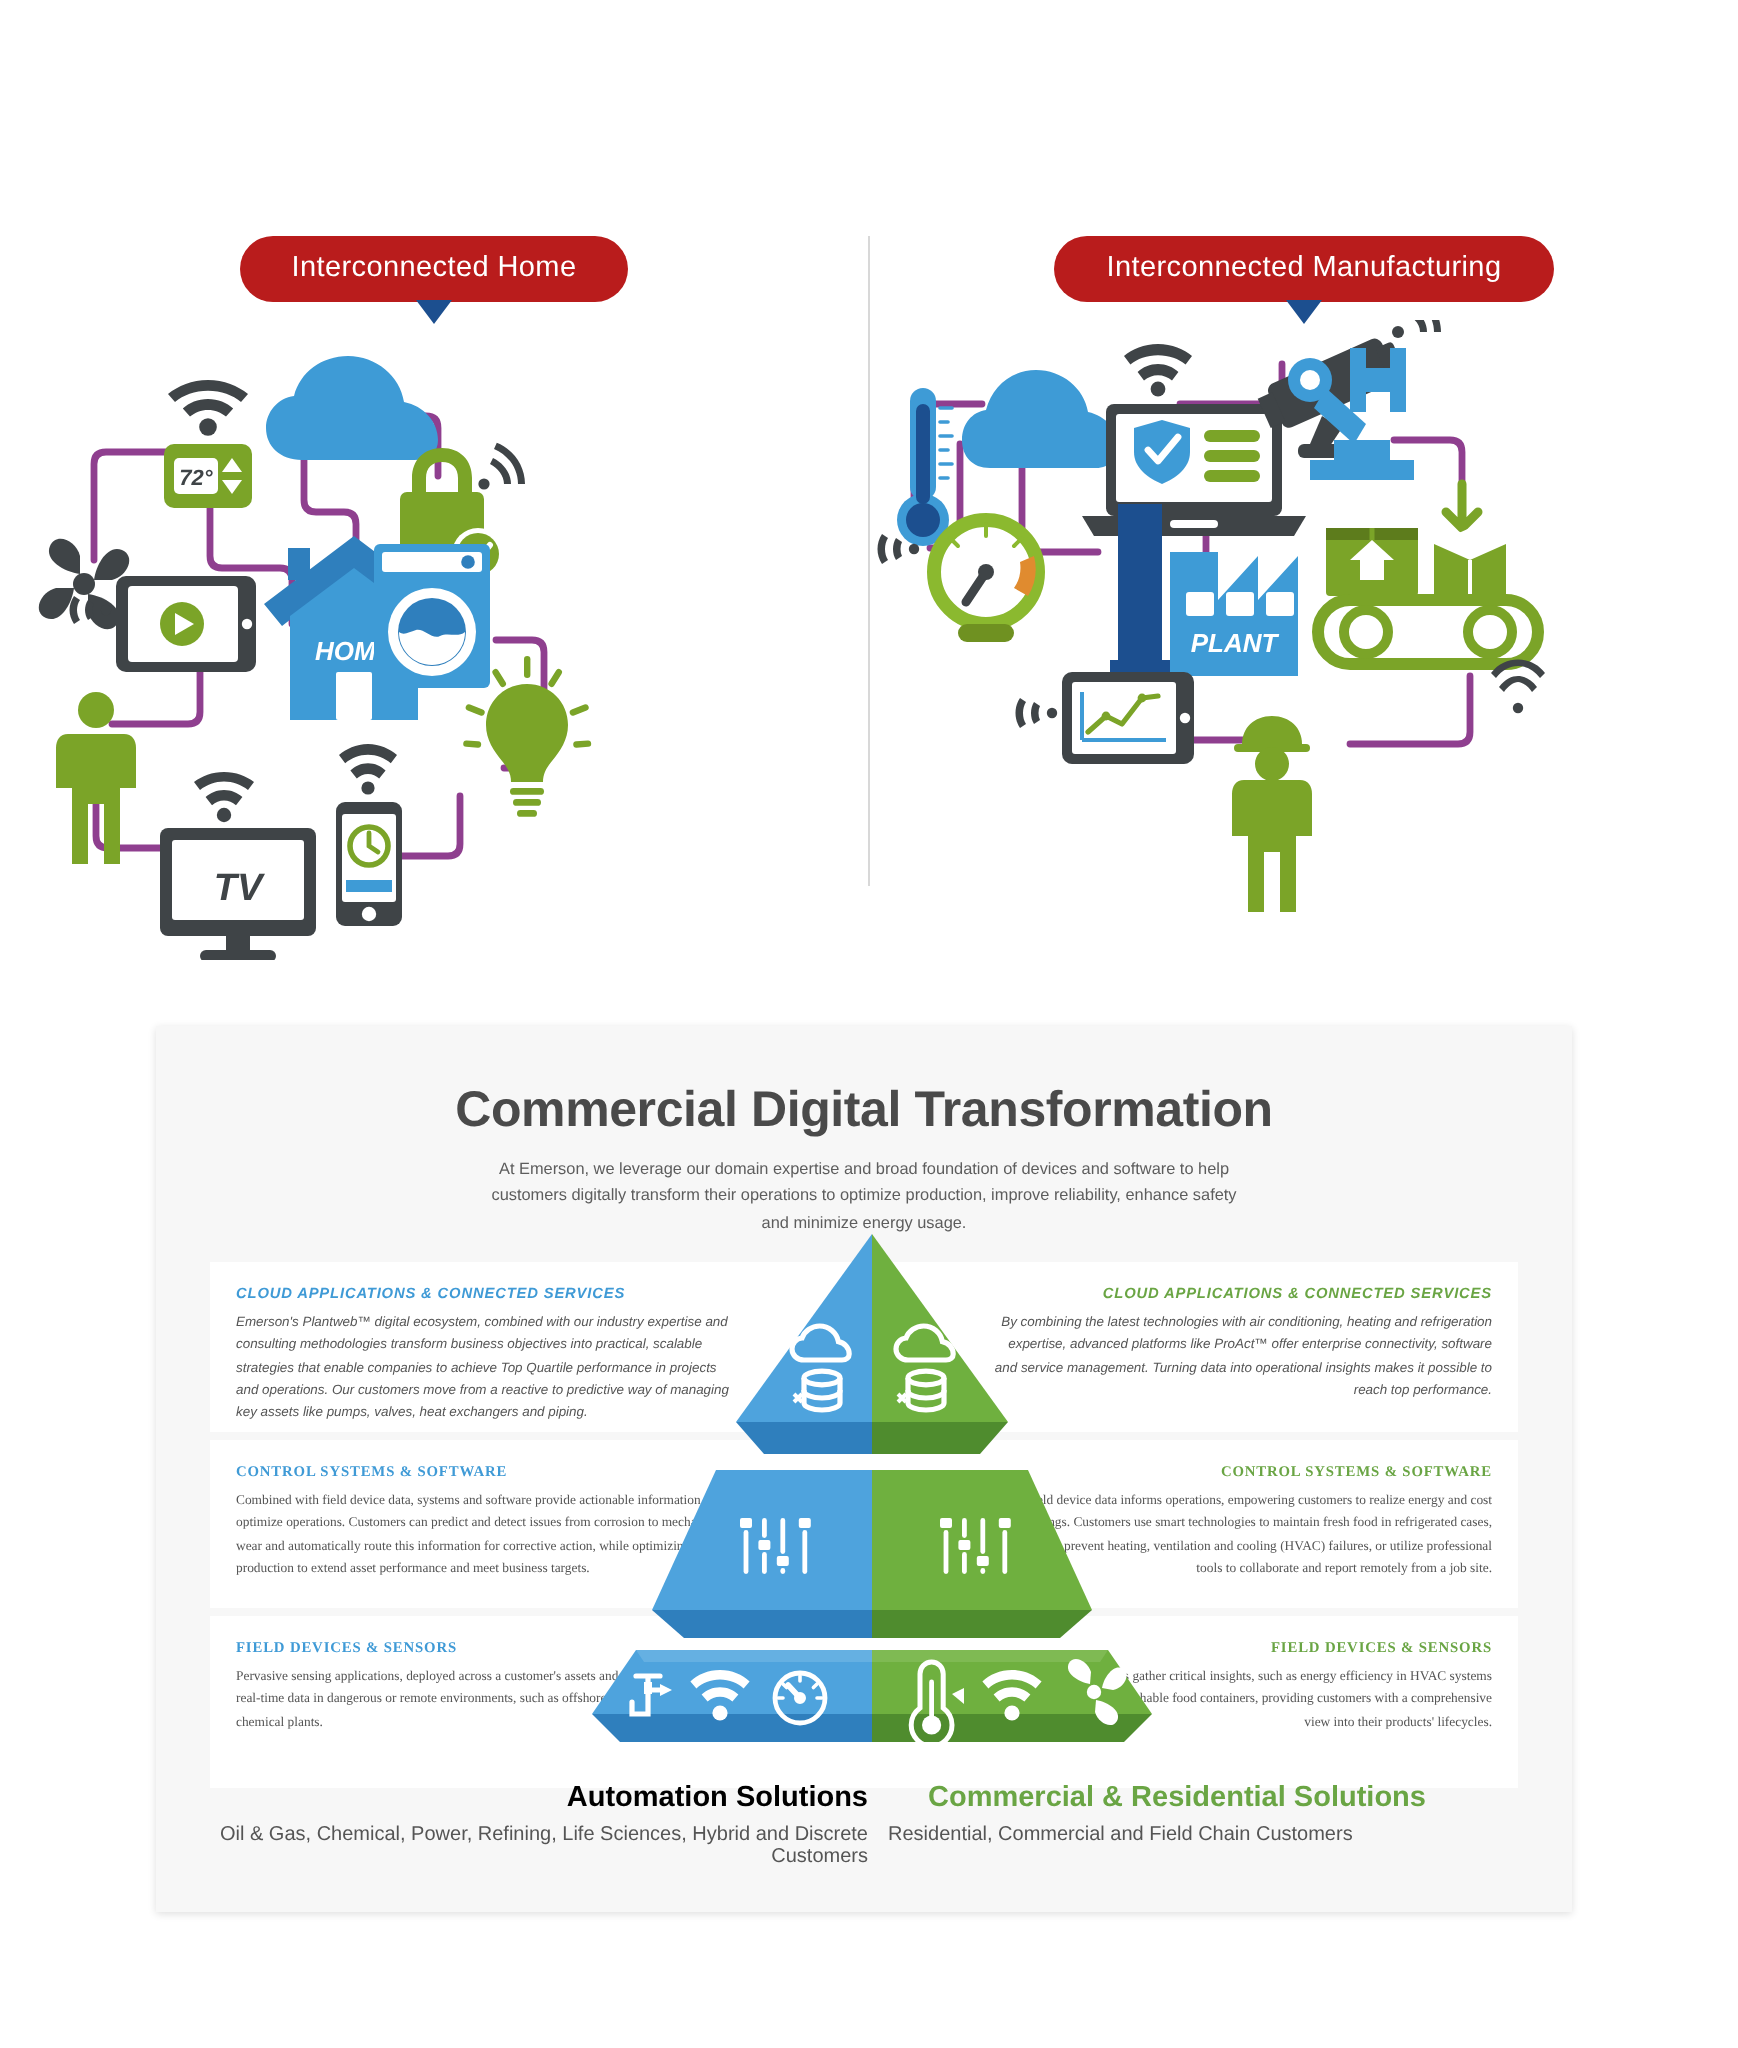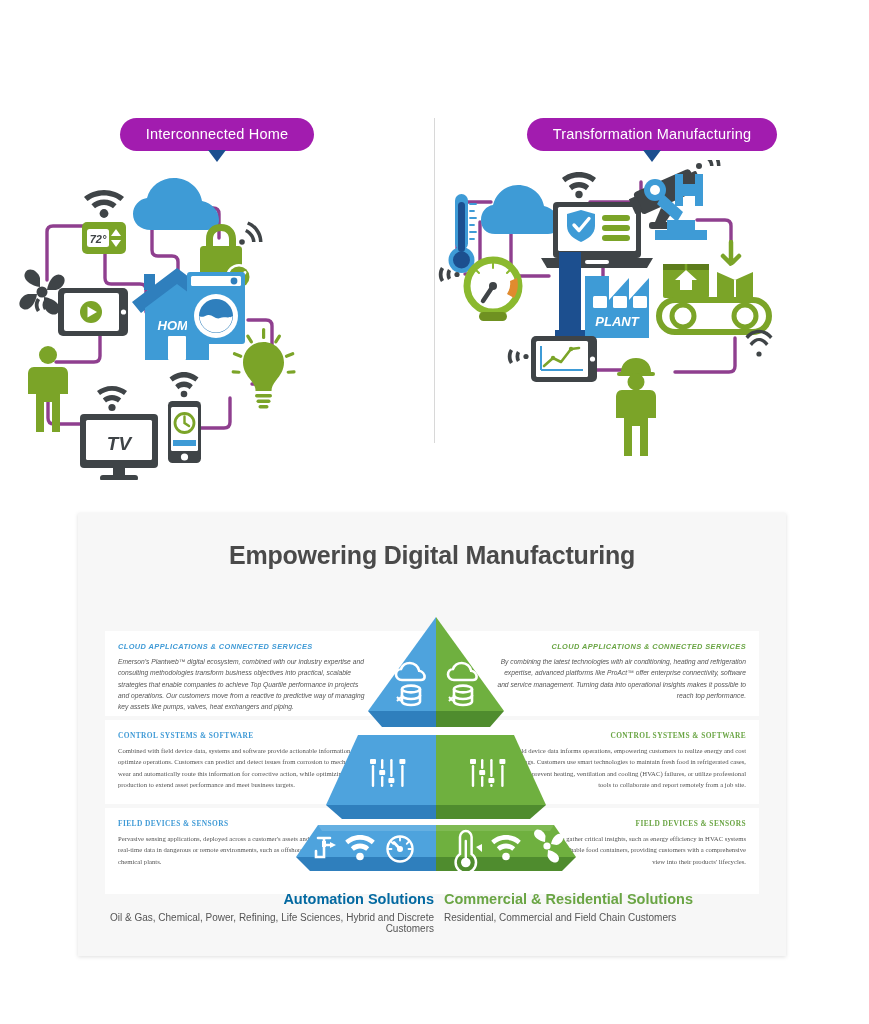--- a/index.html
+++ b/index.html
@@ -20,21 +20,21 @@
   #panel-mfg{left:435px;width:434px;}
 
   .vdivider{
     position:absolute;left:434px;top:118px;width:1px;height:325px;
     background:#d8d8d8;
   }
 
   .pill-wrap{position:absolute;top:118px;width:100%;display:flex;justify-content:center;}
   .pill{
     position:relative;
-    background:#a21caf;
+    background:#b91c1c;
     color:#ffffff;
     border-radius:18px;
     padding:8px 26px 9px 26px;
     font-size:14.5px;
     letter-spacing:.2px;
     white-space:nowrap;
     font-family:"Liberation Sans", sans-serif;
   }
   .pill::after{
     content:"";
@@ -87,22 +87,22 @@
 
   
   #pyramid{position:absolute;left:296px;top:609px;width:280px;height:268px;pointer-events:none;}
 
   
   #captions{position:absolute;left:0;top:378px;width:708px;}
   .cap{position:absolute;top:0;}
   #cap-left{left:10px;width:346px;text-align:right;}
   #cap-right{left:366px;width:330px;text-align:left;}
   .cap-title{font-size:14.5px;font-weight:bold;margin:0 0 5px 0;}
-  #cap-left .cap-title{color:#0369a1;}
-  #cap-right .cap-title{color:#6aa544;}
+  #cap-left .cap-title{color:#000000;}
+  #cap-right .cap-title{color:#6aa544;margin-left:20px;}
   .cap-sub{font-size:10px;color:#555;margin:0;}
 </style>
 </head>
 <body>
 
 <div id="top-section">
 
   <div class="vdivider"></div>
 
   <div class="panel" id="panel-home">
@@ -245,21 +245,21 @@
           <rect x="21" y="66" width="17" height="3.4" rx="1.7"></rect>
           <rect x="22.5" y="71.5" width="14" height="3.4" rx="1.7"></rect>
           <rect x="24.5" y="77" width="10" height="3.4" rx="1.7"></rect>
         </g>
       </svg>
     </div>
   </div>
 
   <div class="panel" id="panel-mfg">
     <div class="pill-wrap">
-      <div class="pill">Transformation Manufacturing</div>
+      <div class="pill">Interconnected Manufacturing</div>
     </div>
 
     <div class="diagram">
       <svg width="434" height="320" viewBox="0 0 434 320" xmlns="http://www.w3.org/2000/svg">
         <g fill="none" stroke="#8f3f8f" stroke-width="3.4" stroke-linecap="round" stroke-linejoin="round">
 
           <path d="M22 90 L22 48 Q22 42 28 42 L56 42"></path>
 
           <path d="M45 62 L45 108 Q45 114 39 114 L30 114"></path>
 
@@ -407,21 +407,22 @@
           <path d="M9 34 L37 34 C41 34 43 37 43 41 L43 62 L35 62 L35 100 L27 100 L27 70 L19 70 L19 100 L11 100 L11 62 L3 62 L3 41 C3 37 5 34 9 34 Z"></path>
         </g>
       </svg>
     </div>
   </div>
 </div>
 
 <div id="card">
 
   <div id="card-head">
-    <h1 id="main-title">Empowering Digital Manufacturing</h1>
+    <h1 id="main-title">Commercial Digital Transformation</h1>
+    <p id="main-sub">At Emerson, we leverage our domain expertise and broad foundation of devices and software to help customers digitally transform their operations to optimize production, improve reliability, enhance safety and minimize energy usage.</p>
   </div>
 
   <div id="tiers">
 
     <div class="tier-row r1">
       <div class="band"></div>
       <div class="blk left">
         <h4>CLOUD APPLICATIONS &amp; CONNECTED SERVICES</h4>
         <p>Emerson's Plantweb™ digital ecosystem, combined with our industry expertise and consulting methodologies transform business objectives into practical, scalable strategies that enable companies to achieve Top Quartile performance in projects and operations. Our customers move from a reactive to predictive way of managing key assets like pumps, valves, heat exchangers and piping.</p>
       </div>

